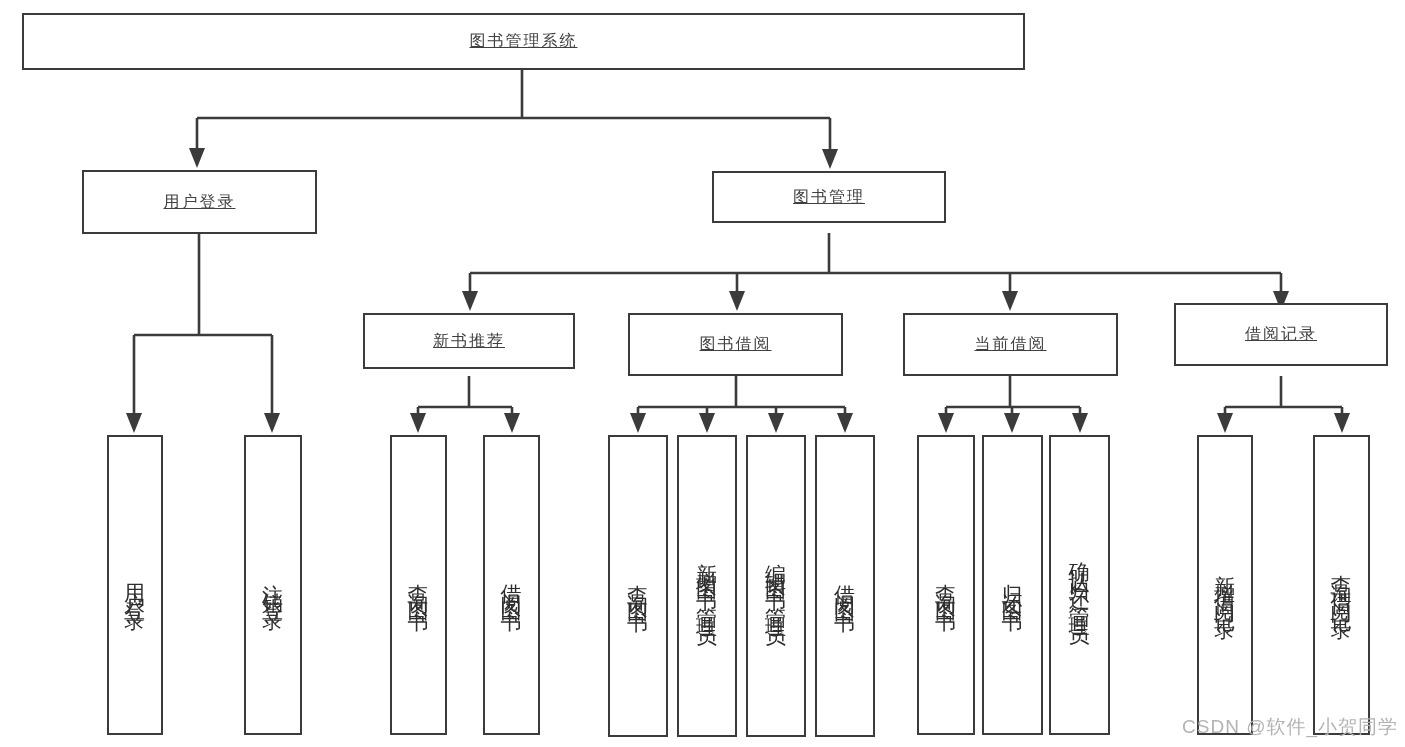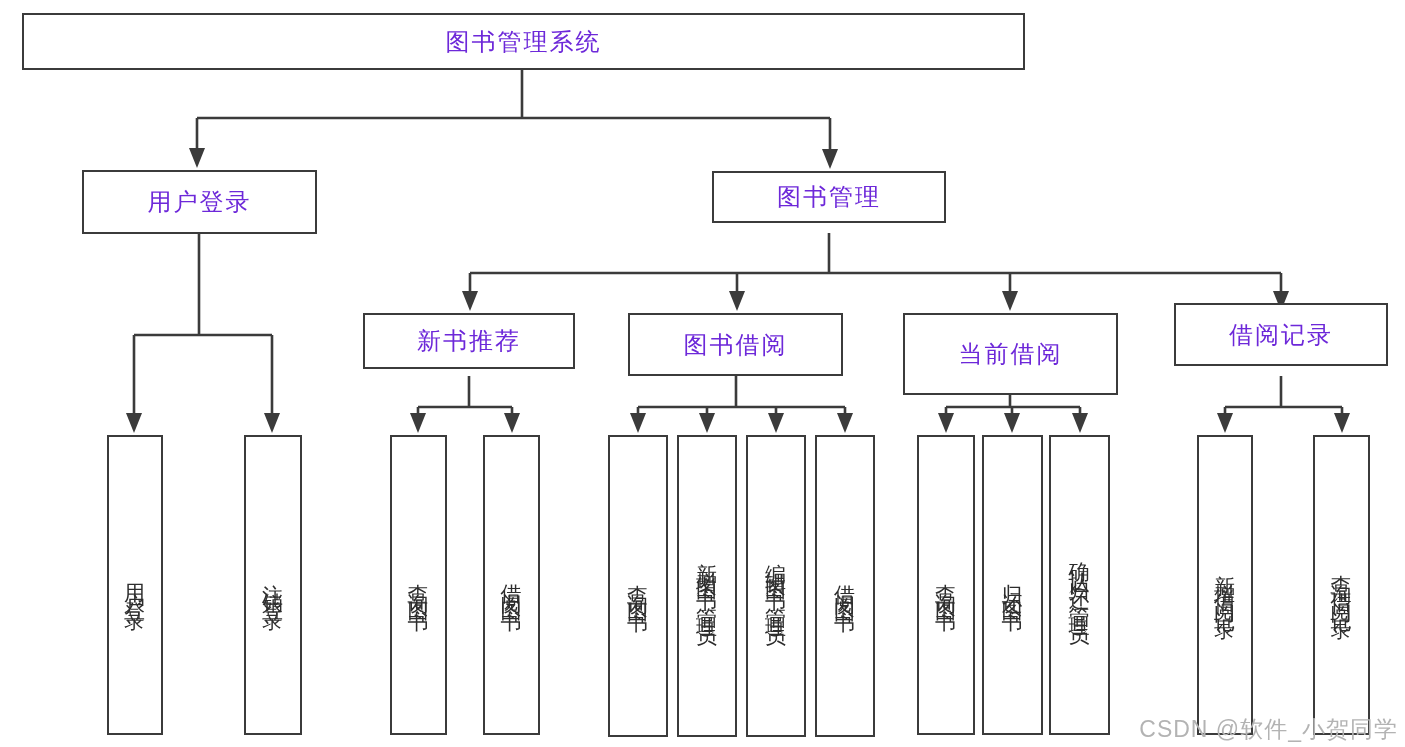--- a/index.html
+++ b/index.html
@@ -9,29 +9,29 @@
   }
   .connectors{position:absolute;left:0;top:0;width:1405px;height:747px;pointer-events:none;}
   .connectors path{stroke:#3b3b3b;stroke-width:2.6;fill:none;}
   .connectors polygon{fill:#3b3b3b;stroke:none;}
   .hbox,.vbox{
     position:absolute;box-sizing:border-box;background:#ffffff;
     border:2.6px solid #3b3b3b;display:flex;align-items:center;justify-content:center;
     z-index:1;
   }
   .hlabel{
-    font-size:24px;letter-spacing:2px;color:#6d28d9;white-space:nowrap;
+    font-size:16px;letter-spacing:2px;color:#404040;white-space:nowrap;text-decoration:underline;
   }
   .vlabel{
     writing-mode:vertical-rl;text-orientation:mixed;
     font-size:21px;letter-spacing:9px;color:#2d2d2d;line-height:1;
   }
   .watermark{
     position:absolute;right:7px;top:714px;z-index:2;
-    font-size:23px;color:#b3b3b3;letter-spacing:1px;white-space:nowrap;
+    font-size:19px;color:#b3b3b3;letter-spacing:1px;white-space:nowrap;
   }
 </style>
 </head>
 <body>
 
 <div class="canvas">
 
   <svg class="connectors" viewBox="0 0 1405 747" xmlns="http://www.w3.org/2000/svg">
 
     <path d="M522,70 V118 M197,118 H830
@@ -81,21 +81,21 @@
   <div class="hbox" style="left:712px;top:171px;width:234px;height:52px">
     <span class="hlabel">图书管理</span>
   </div>
 
   <div class="hbox" style="left:363px;top:313px;width:212px;height:56px">
     <span class="hlabel">新书推荐</span>
   </div>
   <div class="hbox" style="left:628px;top:313px;width:215px;height:63px">
     <span class="hlabel">图书借阅</span>
   </div>
-  <div class="hbox" style="left:903px;top:313px;width:215px;height:82px">
+  <div class="hbox" style="left:903px;top:313px;width:215px;height:63px">
     <span class="hlabel">当前借阅</span>
   </div>
   <div class="hbox" style="left:1174px;top:303px;width:214px;height:63px">
     <span class="hlabel">借阅记录</span>
   </div>
 
   <div class="vbox" style="left:107px;top:435px;width:56px;height:300px">
     <span class="vlabel">用户登录</span>
   </div>
   <div class="vbox" style="left:244px;top:435px;width:58px;height:300px">

